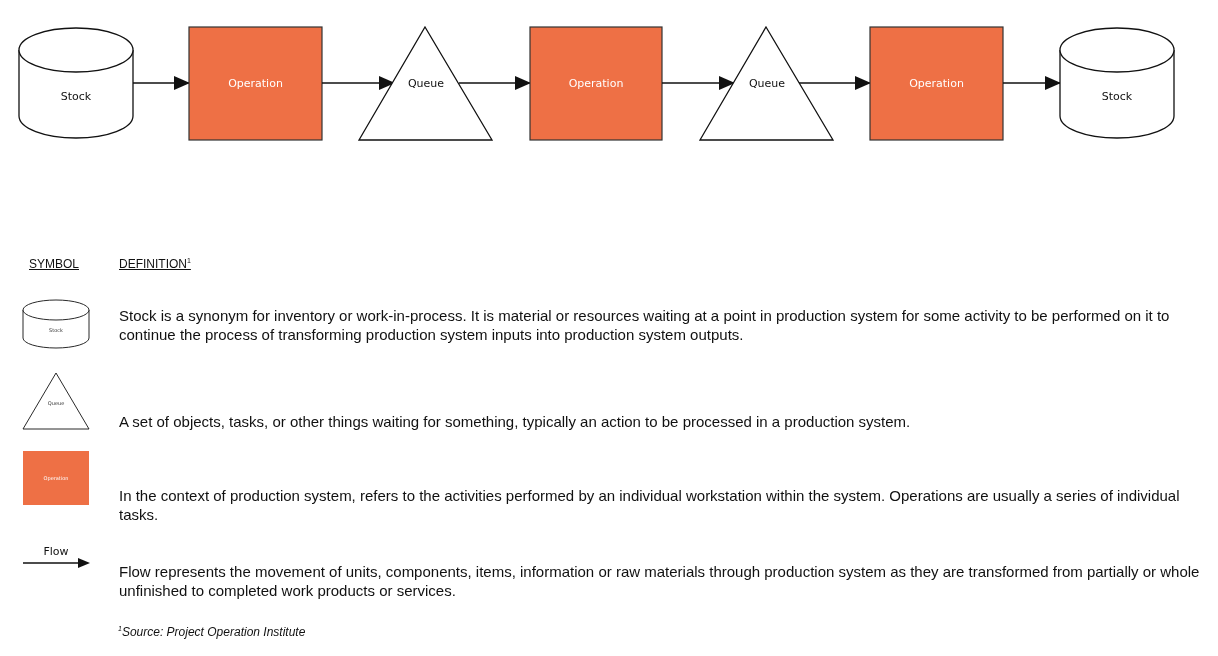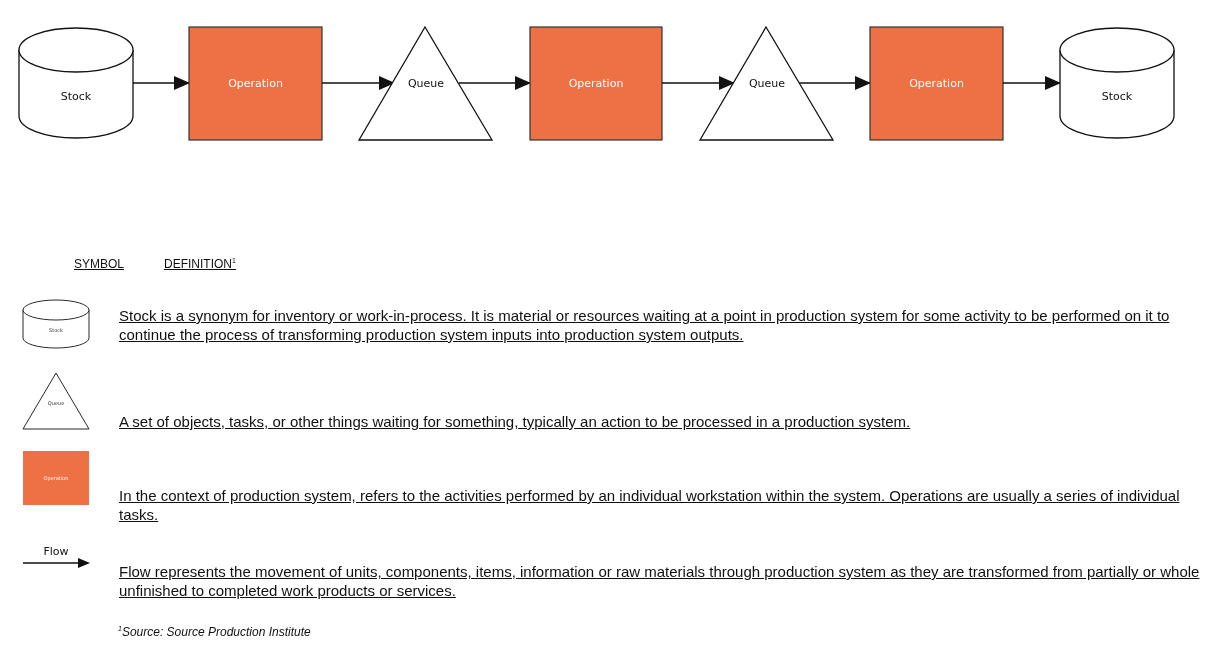--- a/index.html
+++ b/index.html
@@ -1,20 +1,20 @@
 <!DOCTYPE html>
 <html><head>
 <meta charset="utf-8">
 <style>
   html, body { margin: 0; padding: 0; background: #ffffff; }
   body { width: 1218px; height: 656px; position: relative; overflow: hidden; font-family: "Liberation Sans", sans-serif; color: #111; }
   #flow-svg { position: absolute; left: 0; top: 0; }
-  .hdr { position: absolute; top: 257px; font-size: 12px; text-decoration: underline; color: #111; margin-left: 45px; }
+  .hdr { position: absolute; top: 257px; font-size: 12px; text-decoration: underline; color: #111; }
   .hdr sup { font-size: 7px; vertical-align: super; text-decoration: none; }
-  .def { position: absolute; left: 119px; width: 1090px; font-size: 15px; line-height: 19px; color: #111; text-decoration: underline; }
+  .def { position: absolute; left: 119px; width: 1090px; font-size: 15px; line-height: 19px; color: #111; }
   .sym { position: absolute; }
   .footnote { position: absolute; left: 118px; top: 625px; font-size: 12px; font-style: italic; color: #111; }
   .footnote sup { font-size: 7px; }
   svg text { font-family: "DejaVu Sans", sans-serif; }
 </style>
 </head>
 <body>
 
 <svg id="flow-svg" width="1218" height="160">
   <defs>
@@ -98,13 +98,13 @@
 </svg>
 <div class="def" style="top:486px;">In the context of production system, refers to the activities performed by an individual workstation within the system. Operations are usually a series of individual tasks.</div>
 
 <svg class="sym" style="left:20px; top:542px;" width="76" height="30">
   <text x="36" y="13" text-anchor="middle" font-size="11" fill="#111" font-family="Liberation Sans, sans-serif">Flow</text>
   <line x1="3" y1="21" x2="60" y2="21" stroke="#111" stroke-width="1.5"></line>
   <path d="M58,16 L70,21 L58,26 z" fill="#111"></path>
 </svg>
 <div class="def" style="top:562px;">Flow represents the movement of units, components, items, information or raw materials through production system as they are transformed from partially or whole unfinished to completed work products or services.</div>
 
-<div class="footnote"><sup>1</sup><span>Source: Source Production Institute</span></div>
+<div class="footnote"><sup>1</sup><span>Source: Project Operation Institute</span></div>
 
 </body></html>

